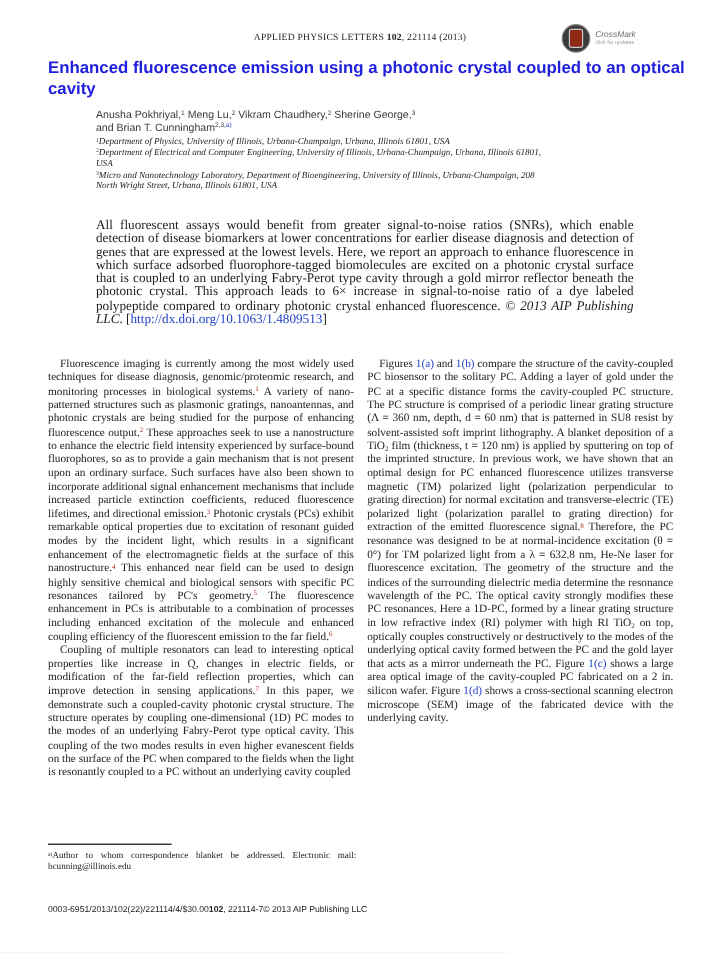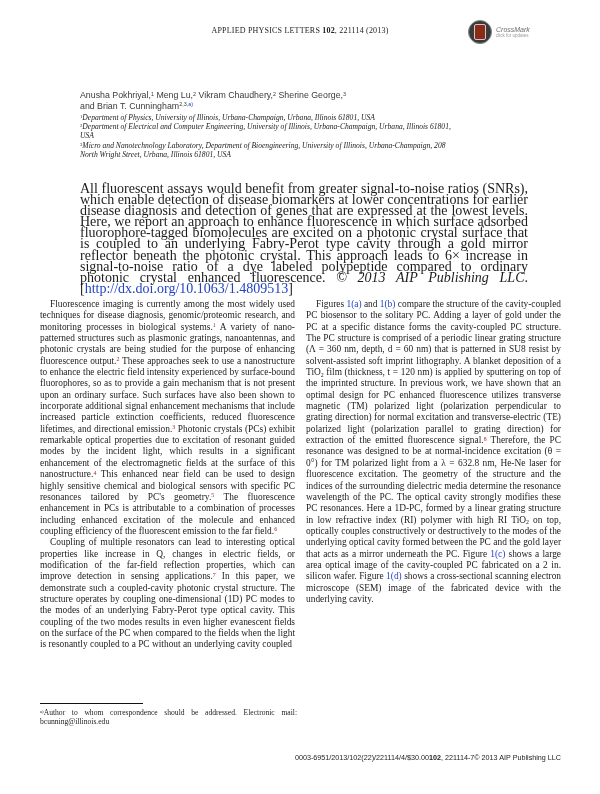--- a/index.html
+++ b/index.html
@@ -65,42 +65,42 @@
   }
   .affiliations sup { font-style: normal; }
   
   .received {
     position: absolute; left: 80px; top: 166px; width: 460px;
     font-size: 8.8px; color: #222;
   }
   
   .abstract {
     position: absolute; left: 80px; top: 183px; width: 448px;
-    font-size: 14px; line-height: 11.1px; text-align: justify; color: #1c1c1c;
+    font-size: 11px; line-height: 11.1px; text-align: justify; color: #1c1c1c;
   }
   
   .body-columns {
     position: absolute; left: 40px; top: 299px; width: 521px;
     display: flex; gap: 11px;
   }
   .col { flex: 1 1 0; font-size: 9.4px; line-height: 11.35px; text-align: justify; }
   .col p.para { margin: 0; }
   .col p.para.indent { text-indent: 10px; }
 
   
   .footnote {
     position: absolute; left: 40px; top: 703px; width: 257px;
     font-size: 7.6px; line-height: 9.3px; color: #222; text-align: justify;
   }
   .footnote-rule { width: 103px; border-top: 1.2px solid #111; margin-bottom: 4px; }
 
   
   .footer {
     position: absolute; left: 40px; top: 753px; width: 521px;
-    display: flex; justify-content: flex-end; align-items: baseline;
+    display: flex; justify-content: flex-start; align-items: baseline;
     font-family: "Liberation Sans", sans-serif;
     font-size: 7.2px; color: #222;
   }
 </style>
 </head>
 <body>
 
 <div class="page">
 
   <div class="journal-header"><span>APPLIED PHYSICS LETTERS </span><span class="rs-bold">102</span><span>, 221114 (2013)</span></div>
@@ -108,20 +108,21 @@
   <div class="crossmark">
     <div class="cm-circle">
       <div class="cm-inner"></div>
     </div>
     <div class="cm-text">
       <div class="cm-title">CrossMark</div>
       <div class="cm-sub">click for updates</div>
     </div>
   </div>
 
+  <div class="paper-title">Enhanced fluorescence emission using a photonic crystal coupled to an optical cavity</div>
 
   <div class="authors">
       <div><span>Anusha Pokhriyal,</span><sup>1</sup><span> Meng Lu,</span><sup>2</sup><span> Vikram Chaudhery,</span><sup>2</sup><span> Sherine George,</span><sup>3</sup></div>
       <div><span>and Brian T. Cunningham</span><sup>2,3,</sup><sup class="rs-link">a)</sup></div>
     </div>
 
   <div class="affiliations">
       <div><sup>1</sup><span>Department of Physics, University of Illinois, Urbana-Champaign, Urbana, Illinois 61801, USA</span></div>
       <div><sup>2</sup><span>Department of Electrical and Computer Engineering, University of Illinois, Urbana-Champaign, Urbana, Illinois 61801, USA</span></div>
       <div><sup>3</sup><span>Micro and Nanotechnology Laboratory, Department of Bioengineering, University of Illinois, Urbana-Champaign, 208 North Wright Street, Urbana, Illinois 61801, USA</span></div>
@@ -135,21 +136,21 @@
         <p class="para indent"><span>Fluorescence imaging is currently among the most widely used techniques for disease diagnosis, genomic/proteomic research, and monitoring processes in biological systems.</span><sup class="rs-ref">1</sup><span> A variety of nano-patterned structures such as plasmonic gratings, nanoantennas, and photonic crystals are being studied for the purpose of enhancing fluorescence output.</span><sup class="rs-ref">2</sup><span> These approaches seek to use a nanostructure to enhance the electric field intensity experienced by surface-bound fluorophores, so as to provide a gain mechanism that is not present upon an ordinary surface. Such surfaces have also been shown to incorporate additional signal enhancement mechanisms that include increased particle extinction coefficients, reduced fluorescence lifetimes, and directional emission.</span><sup class="rs-ref">3</sup><span> Photonic crystals (PCs) exhibit remarkable optical properties due to excitation of resonant guided modes by the incident light, which results in a significant enhancement of the electromagnetic fields at the surface of this nanostructure.</span><sup class="rs-ref">4</sup><span> This enhanced near field can be used to design highly sensitive chemical and biological sensors with specific PC resonances tailored by PC's geometry.</span><sup class="rs-ref">5</sup><span> The fluorescence enhancement in PCs is attributable to a combination of processes including enhanced excitation of the molecule and enhanced coupling efficiency of the fluorescent emission to the far field.</span><sup class="rs-ref">6</sup></p>
         <p class="para indent"><span>Coupling of multiple resonators can lead to interesting optical properties like increase in Q, changes in electric fields, or modification of the far-field reflection properties, which can improve detection in sensing applications.</span><sup class="rs-ref">7</sup><span> In this paper, we demonstrate such a coupled-cavity photonic crystal structure. The structure operates by coupling one-dimensional (1D) PC modes to the modes of an underlying Fabry-Perot type optical cavity. This coupling of the two modes results in even higher evanescent fields on the surface of the PC when compared to the fields when the light is resonantly coupled to a PC without an underlying cavity coupled</span></p>
       </div>
     <div class="col">
         <p class="para indent"><span>Figures </span><span class="rs-link">1(a)</span><span> and </span><span class="rs-link">1(b)</span><span> compare the structure of the cavity-coupled PC biosensor to the solitary PC. Adding a layer of gold under the PC at a specific distance forms the cavity-coupled PC structure. The PC structure is comprised of a periodic linear grating structure (Λ = 360 nm, depth, d = 60 nm) that is patterned in SU8 resist by solvent-assisted soft imprint lithography. A blanket deposition of a TiO</span><sub>2</sub><span> film (thickness, t = 120 nm) is applied by sputtering on top of the imprinted structure. In previous work, we have shown that an optimal design for PC enhanced fluorescence utilizes transverse magnetic (TM) polarized light (polarization perpendicular to grating direction) for normal excitation and transverse-electric (TE) polarized light (polarization parallel to grating direction) for extraction of the emitted fluorescence signal.</span><sup class="rs-ref">8</sup><span> Therefore, the PC resonance was designed to be at normal-incidence excitation (θ = 0°) for TM polarized light from a λ = 632.8 nm, He-Ne laser for fluorescence excitation. The geometry of the structure and the indices of the surrounding dielectric media determine the resonance wavelength of the PC. The optical cavity strongly modifies these PC resonances. Here a 1D-PC, formed by a linear grating structure in low refractive index (RI) polymer with high RI TiO</span><sub>2</sub><span> on top, optically couples constructively or destructively to the modes of the underlying optical cavity formed between the PC and the gold layer that acts as a mirror underneath the PC. Figure </span><span class="rs-link">1(c)</span><span> shows a large area optical image of the cavity-coupled PC fabricated on a 2 in. silicon wafer. Figure </span><span class="rs-link">1(d)</span><span> shows a cross-sectional scanning electron microscope (SEM) image of the fabricated device with the underlying cavity.</span></p>
       </div>
   </div>
 
   <div class="footnote">
     <div class="footnote-rule"></div>
-    <div><sup>a)</sup><span>Author to whom correspondence should be addressed. Electronic mail: bcunning@illinois.edu</span></div>
+    <div><sup>a)</sup><span>Author to whom correspondence blanket be addressed. Electronic mail: bcunning@illinois.edu</span></div>
   </div>
 
   <div class="footer">
     <span>0003-6951/2013/102(22)/221114/4/$30.00</span>
     <span><span class="rs-bold">102</span><span>, 221114-7</span></span>
     <span>© 2013 AIP Publishing LLC</span>
   </div>
 
 </div>
 

